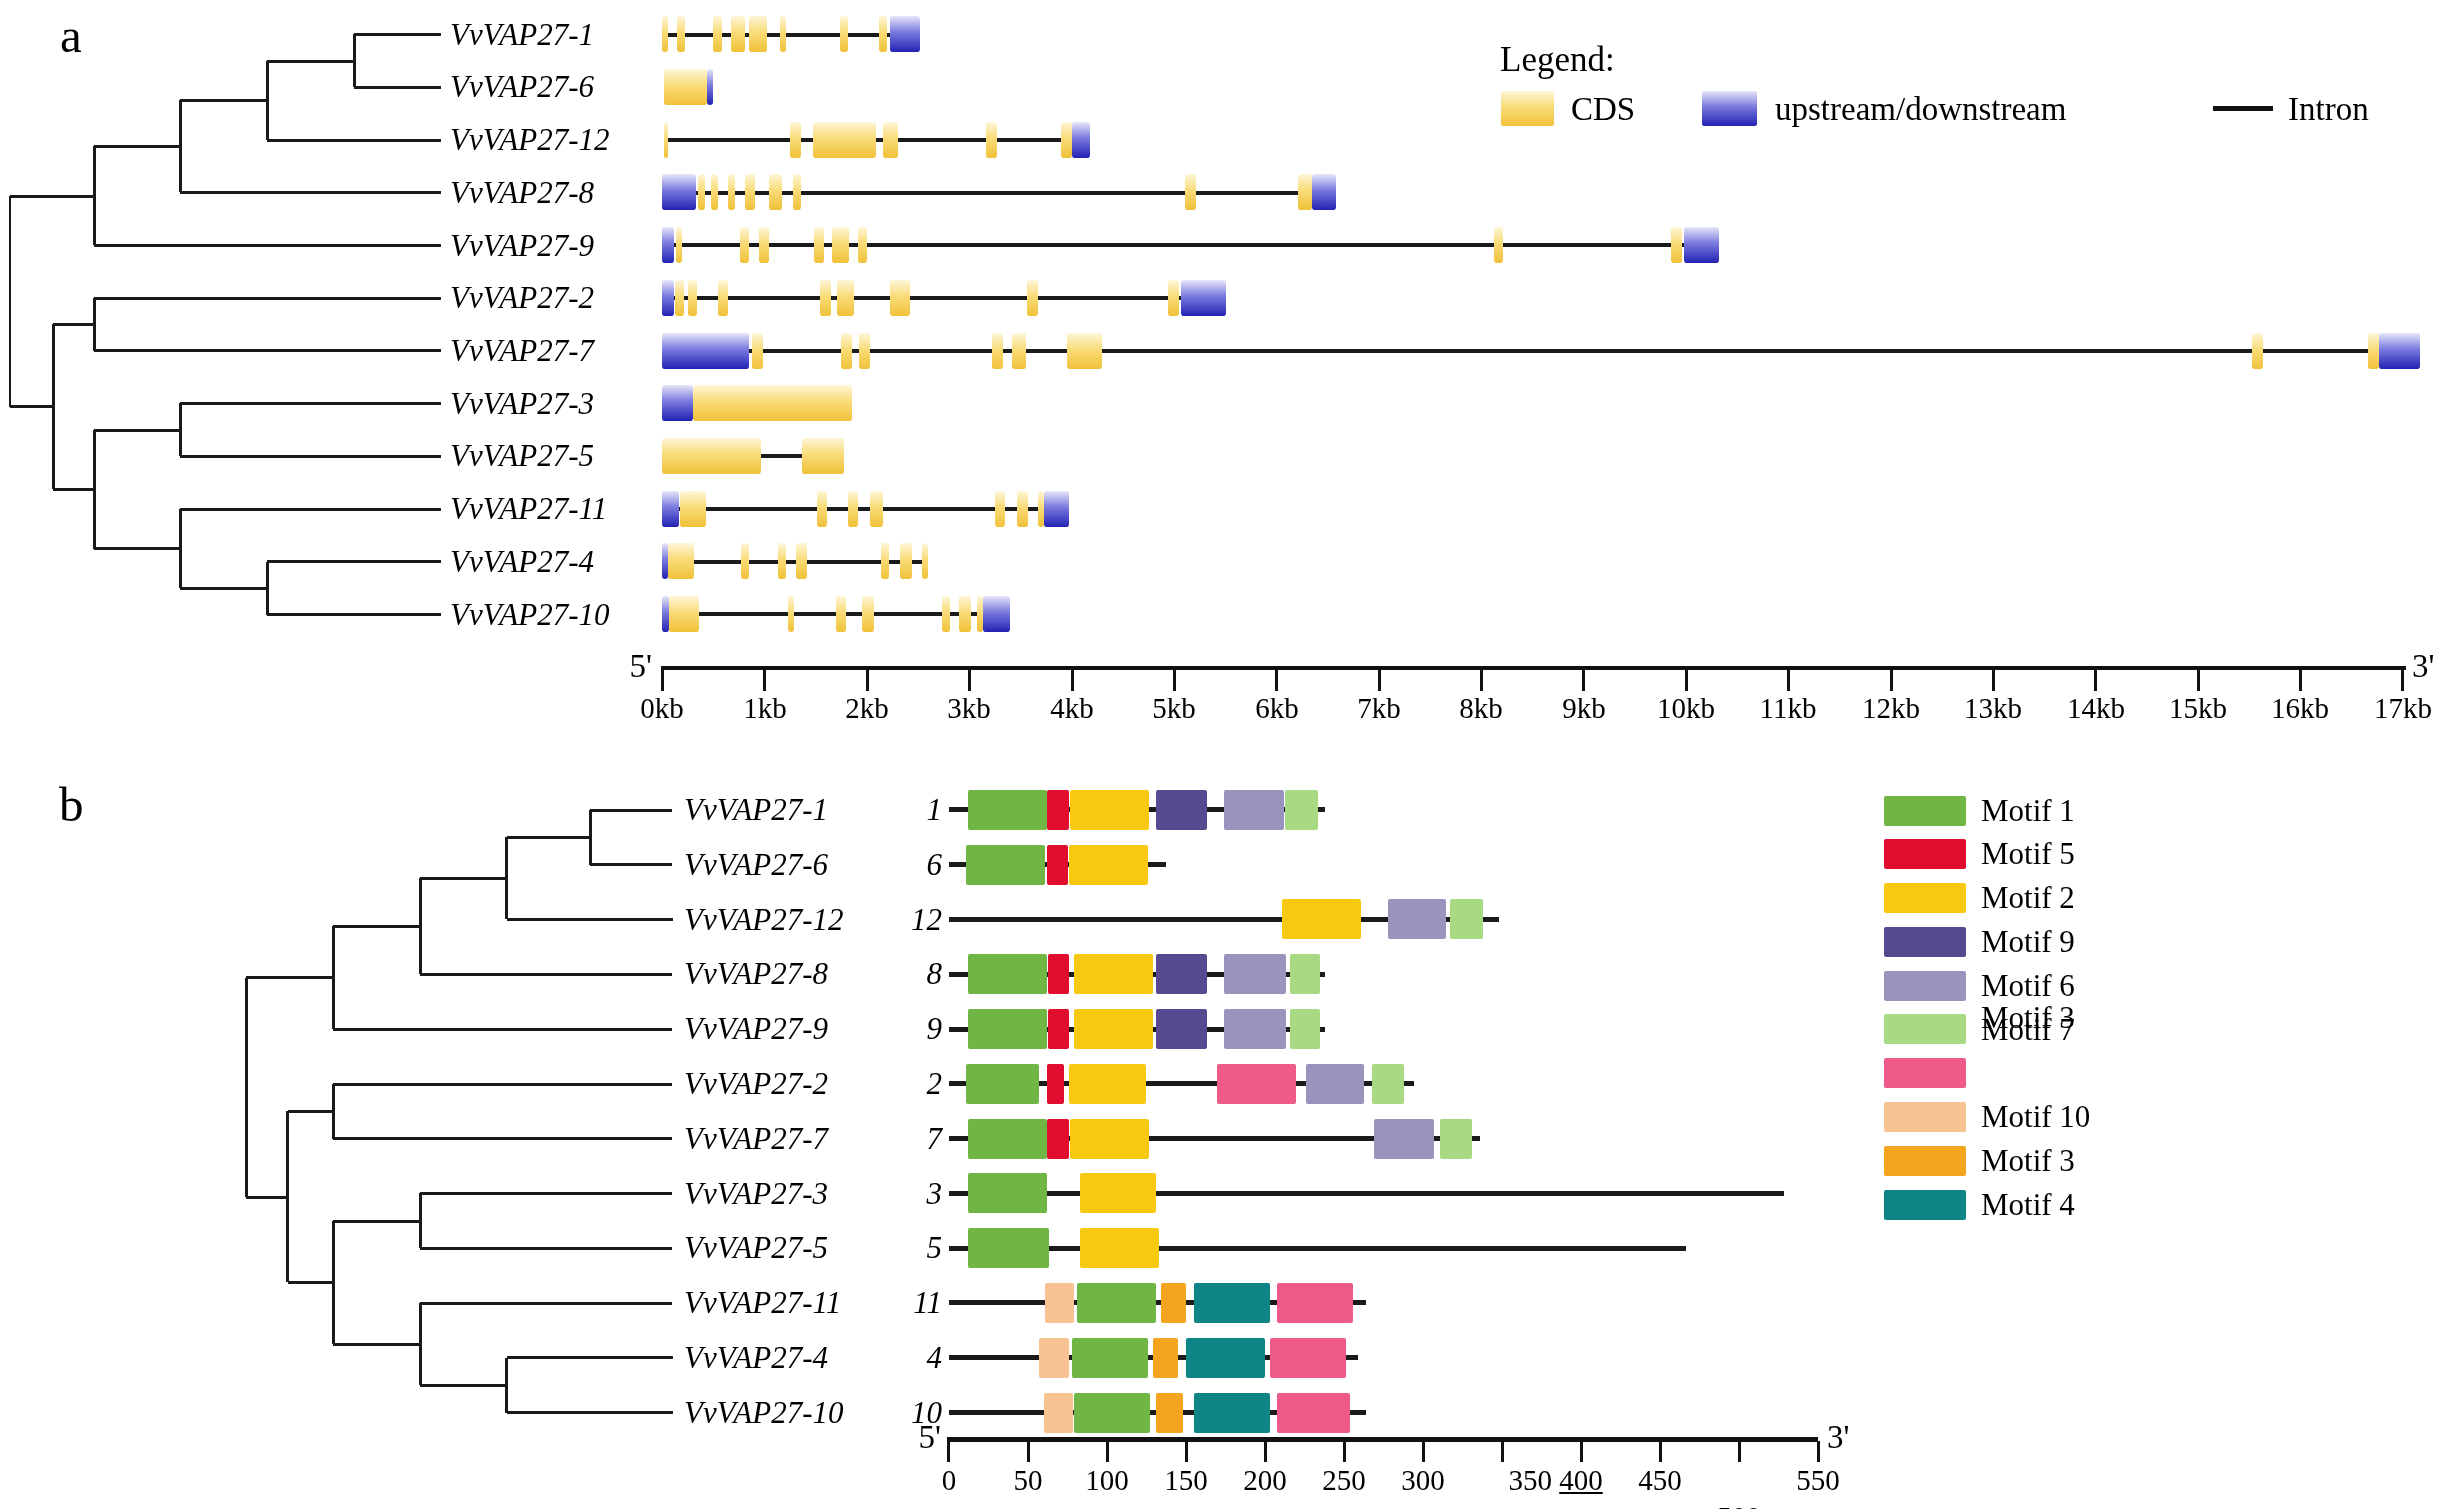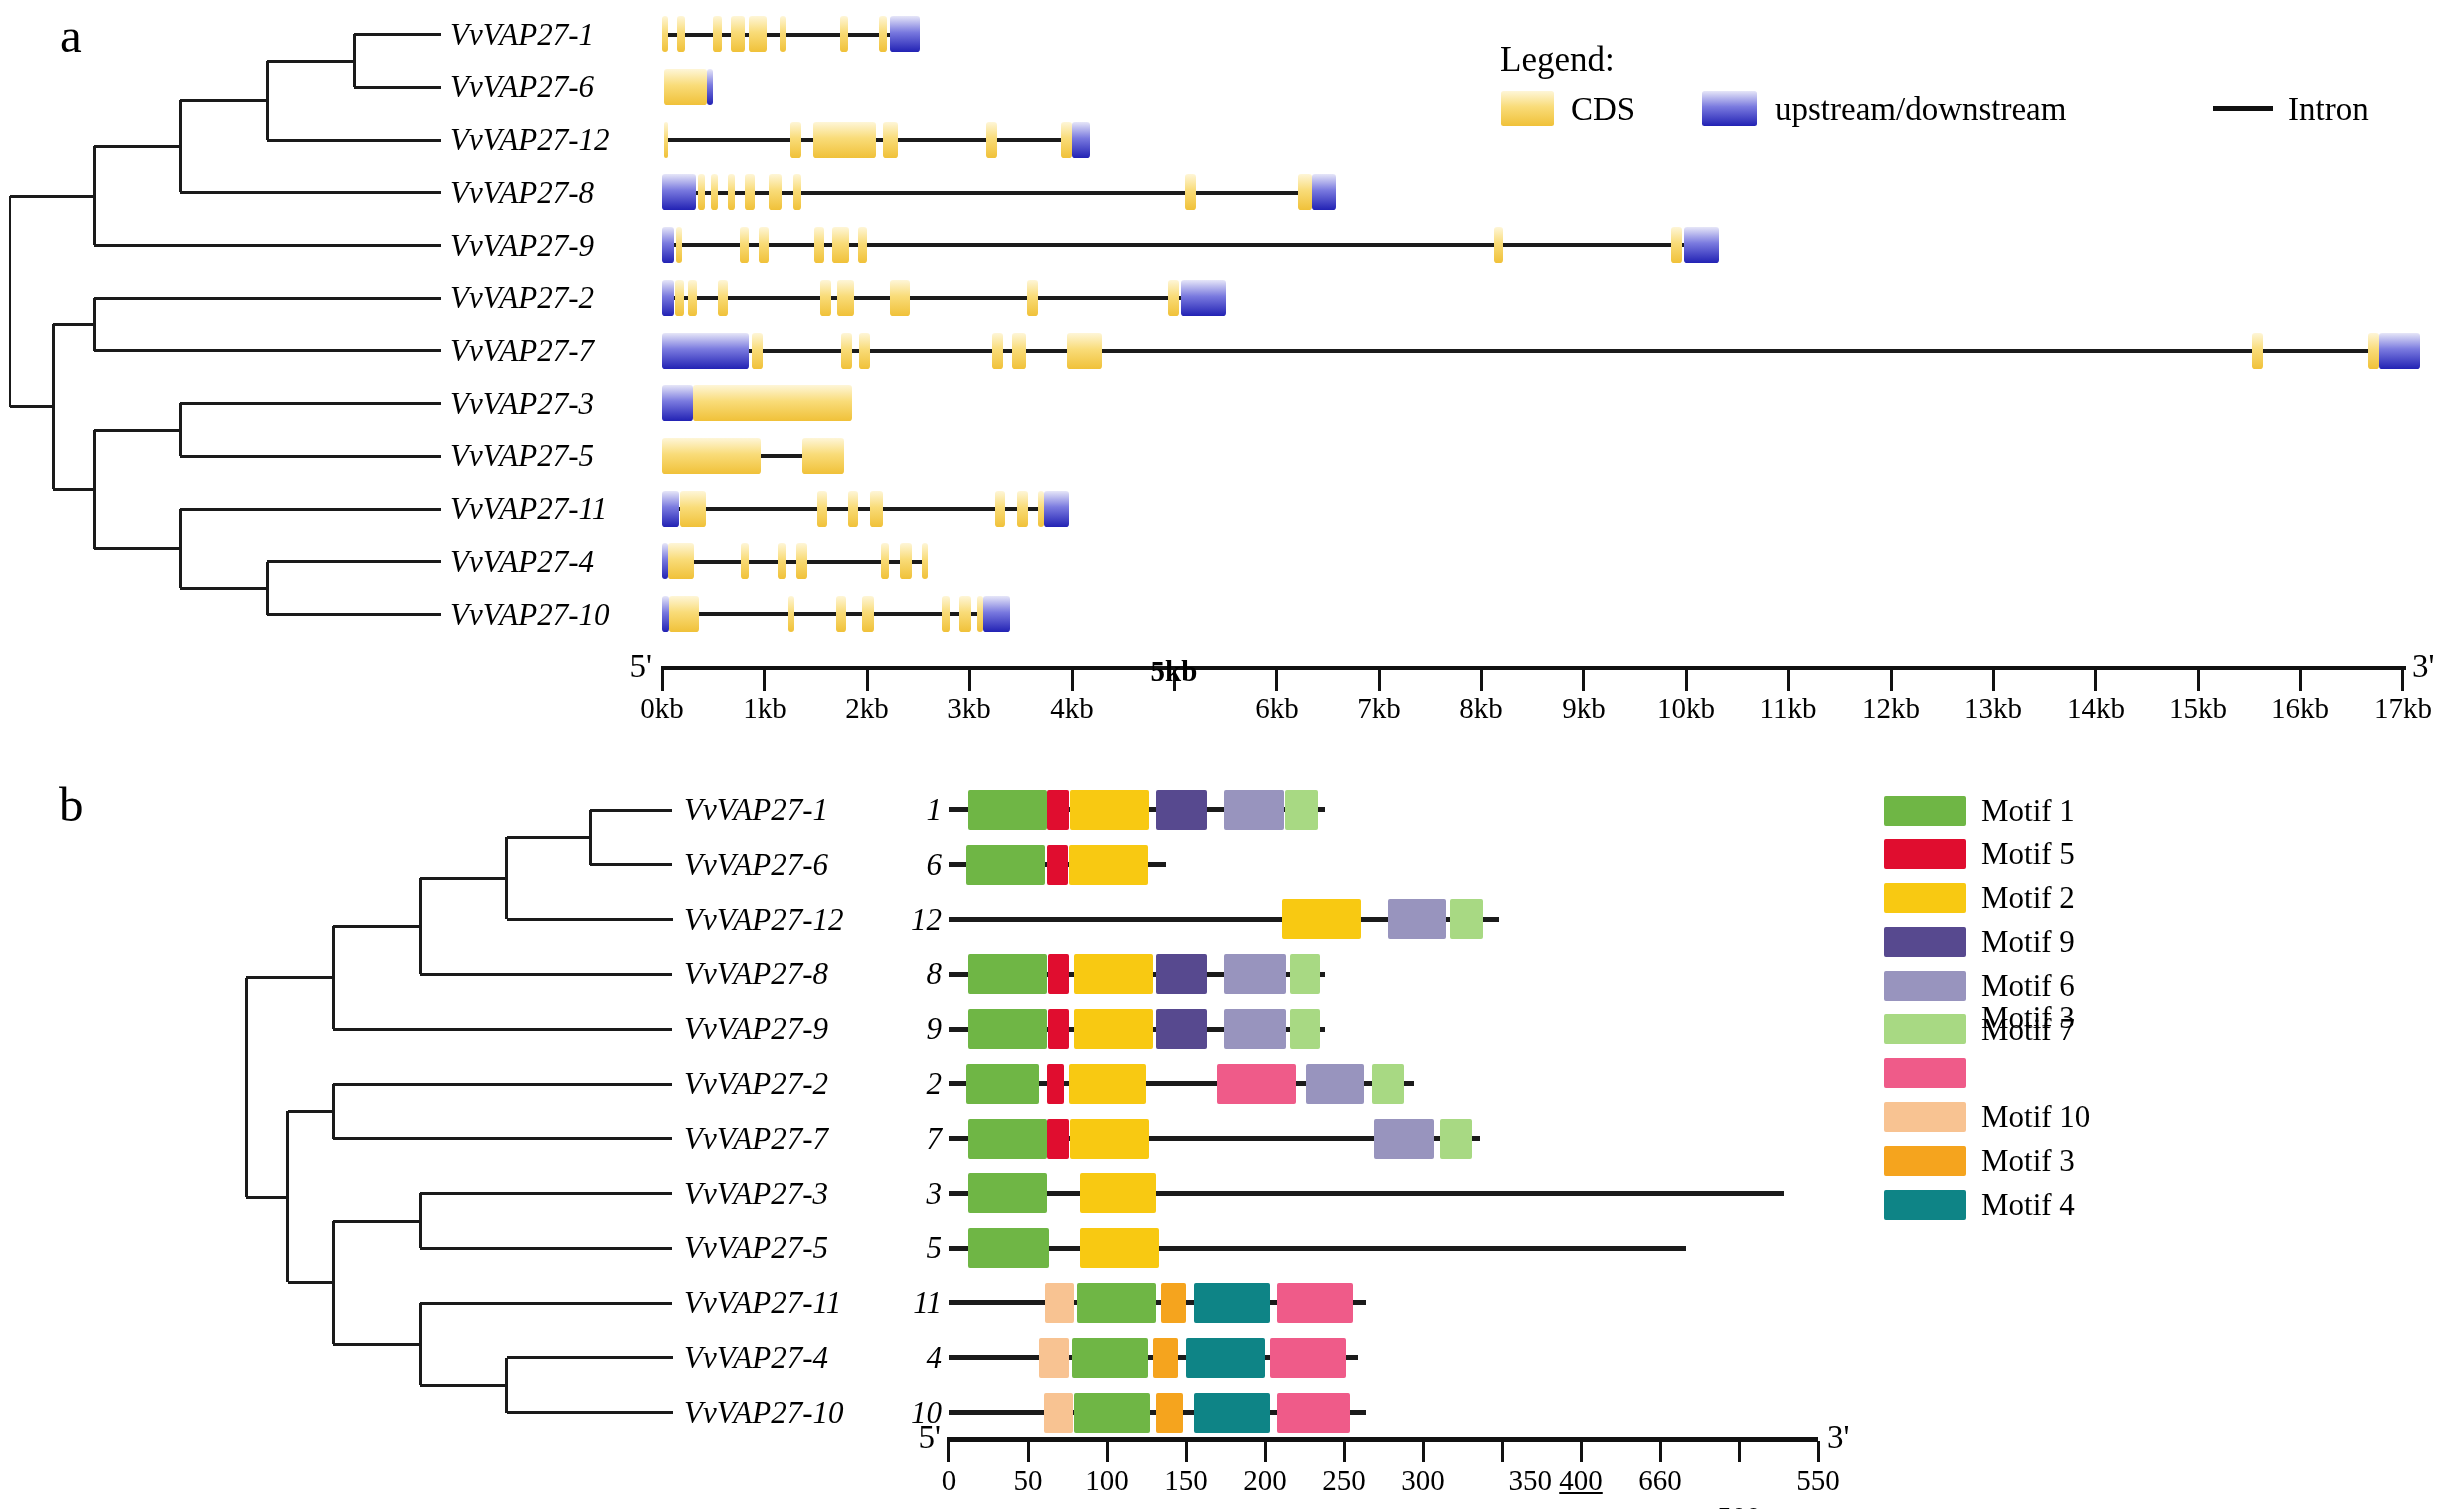--- a/index.html
+++ b/index.html
@@ -205,21 +205,21 @@
     <div class="abs tick-label" style="left: 612px; top: 693px; width: 100px;">0kb</div>
     <div class="abs axis-tick" style="left: 763px; top: 670px; width: 2.5px; height: 20.6px;"></div>
     <div class="abs tick-label" style="left: 715px; top: 693px; width: 100px;">1kb</div>
     <div class="abs axis-tick" style="left: 866px; top: 670px; width: 2.5px; height: 20.6px;"></div>
     <div class="abs tick-label" style="left: 817px; top: 693px; width: 100px;">2kb</div>
     <div class="abs axis-tick" style="left: 968px; top: 670px; width: 2.5px; height: 20.6px;"></div>
     <div class="abs tick-label" style="left: 919px; top: 693px; width: 100px;">3kb</div>
     <div class="abs axis-tick" style="left: 1071px; top: 670px; width: 2.5px; height: 20.6px;"></div>
     <div class="abs tick-label" style="left: 1022px; top: 693px; width: 100px;">4kb</div>
     <div class="abs axis-tick" style="left: 1173px; top: 670px; width: 2.5px; height: 20.6px;"></div>
-    <div class="abs tick-label" style="left: 1124px; top: 656px; width: 100px; font-weight: bold;">5kb</div>
+    <div class="abs tick-label" style="left: 1124px; top: 693px; width: 100px;">5kb</div>
     <div class="abs axis-tick" style="left: 1275px; top: 670px; width: 2.5px; height: 20.6px;"></div>
     <div class="abs tick-label" style="left: 1227px; top: 693px; width: 100px;">6kb</div>
     <div class="abs axis-tick" style="left: 1378px; top: 670px; width: 2.5px; height: 20.6px;"></div>
     <div class="abs tick-label" style="left: 1329px; top: 693px; width: 100px;">7kb</div>
     <div class="abs axis-tick" style="left: 1480px; top: 670px; width: 2.5px; height: 20.6px;"></div>
     <div class="abs tick-label" style="left: 1431px; top: 693px; width: 100px;">8kb</div>
     <div class="abs axis-tick" style="left: 1582px; top: 670px; width: 2.5px; height: 20.6px;"></div>
     <div class="abs tick-label" style="left: 1534px; top: 693px; width: 100px;">9kb</div>
     <div class="abs axis-tick" style="left: 1685px; top: 670px; width: 2.5px; height: 20.6px;"></div>
     <div class="abs tick-label" style="left: 1636px; top: 693px; width: 100px;">10kb</div>
@@ -401,21 +401,21 @@
     <div class="abs tick-label" style="left: 1215px; top: 1465px; width: 100px;">200</div>
     <div class="abs axis-tick" style="left: 1343px; top: 1441px; width: 2.5px; height: 20.6px;"></div>
     <div class="abs tick-label" style="left: 1294px; top: 1465px; width: 100px;">250</div>
     <div class="abs axis-tick" style="left: 1422px; top: 1441px; width: 2.5px; height: 20.6px;"></div>
     <div class="abs tick-label" style="left: 1373px; top: 1465px; width: 100px;">300</div>
     <div class="abs axis-tick" style="left: 1501px; top: 1441px; width: 2.5px; height: 20.6px;"></div>
     <div class="abs tick-label" style="left: 1452px; top: 1465px; width: 100px; text-align: right;">350</div>
     <div class="abs axis-tick" style="left: 1580px; top: 1441px; width: 2.5px; height: 20.6px;"></div>
     <div class="abs tick-label" style="left: 1531px; top: 1465px; width: 100px; text-decoration: underline;">400</div>
     <div class="abs axis-tick" style="left: 1659px; top: 1441px; width: 2.5px; height: 20.6px;"></div>
-    <div class="abs tick-label" style="left: 1610px; top: 1465px; width: 100px;">660</div>
+    <div class="abs tick-label" style="left: 1610px; top: 1465px; width: 100px;">450</div>
     <div class="abs axis-tick" style="left: 1738px; top: 1441px; width: 2.5px; height: 20.6px;"></div>
     <div class="abs tick-label" style="left: 1689px; top: 1465px; width: 100px; margin-top: 37px;">500</div>
     <div class="abs axis-tick" style="left: 1817px; top: 1441px; width: 2.5px; height: 20.6px;"></div>
     <div class="abs tick-label" style="left: 1768px; top: 1465px; width: 100px;">550</div>
     <div class="abs prime-label" style="left: 866px; top: 1420px; width: 75px; text-align: right;">5'</div>
     <div class="abs prime-label" style="left: 1827px; top: 1420px;">3'</div>
   </div>
 
 <div>
   <div class="abs legend-title" style="left:1500px;top:41px;">Legend:</div>

